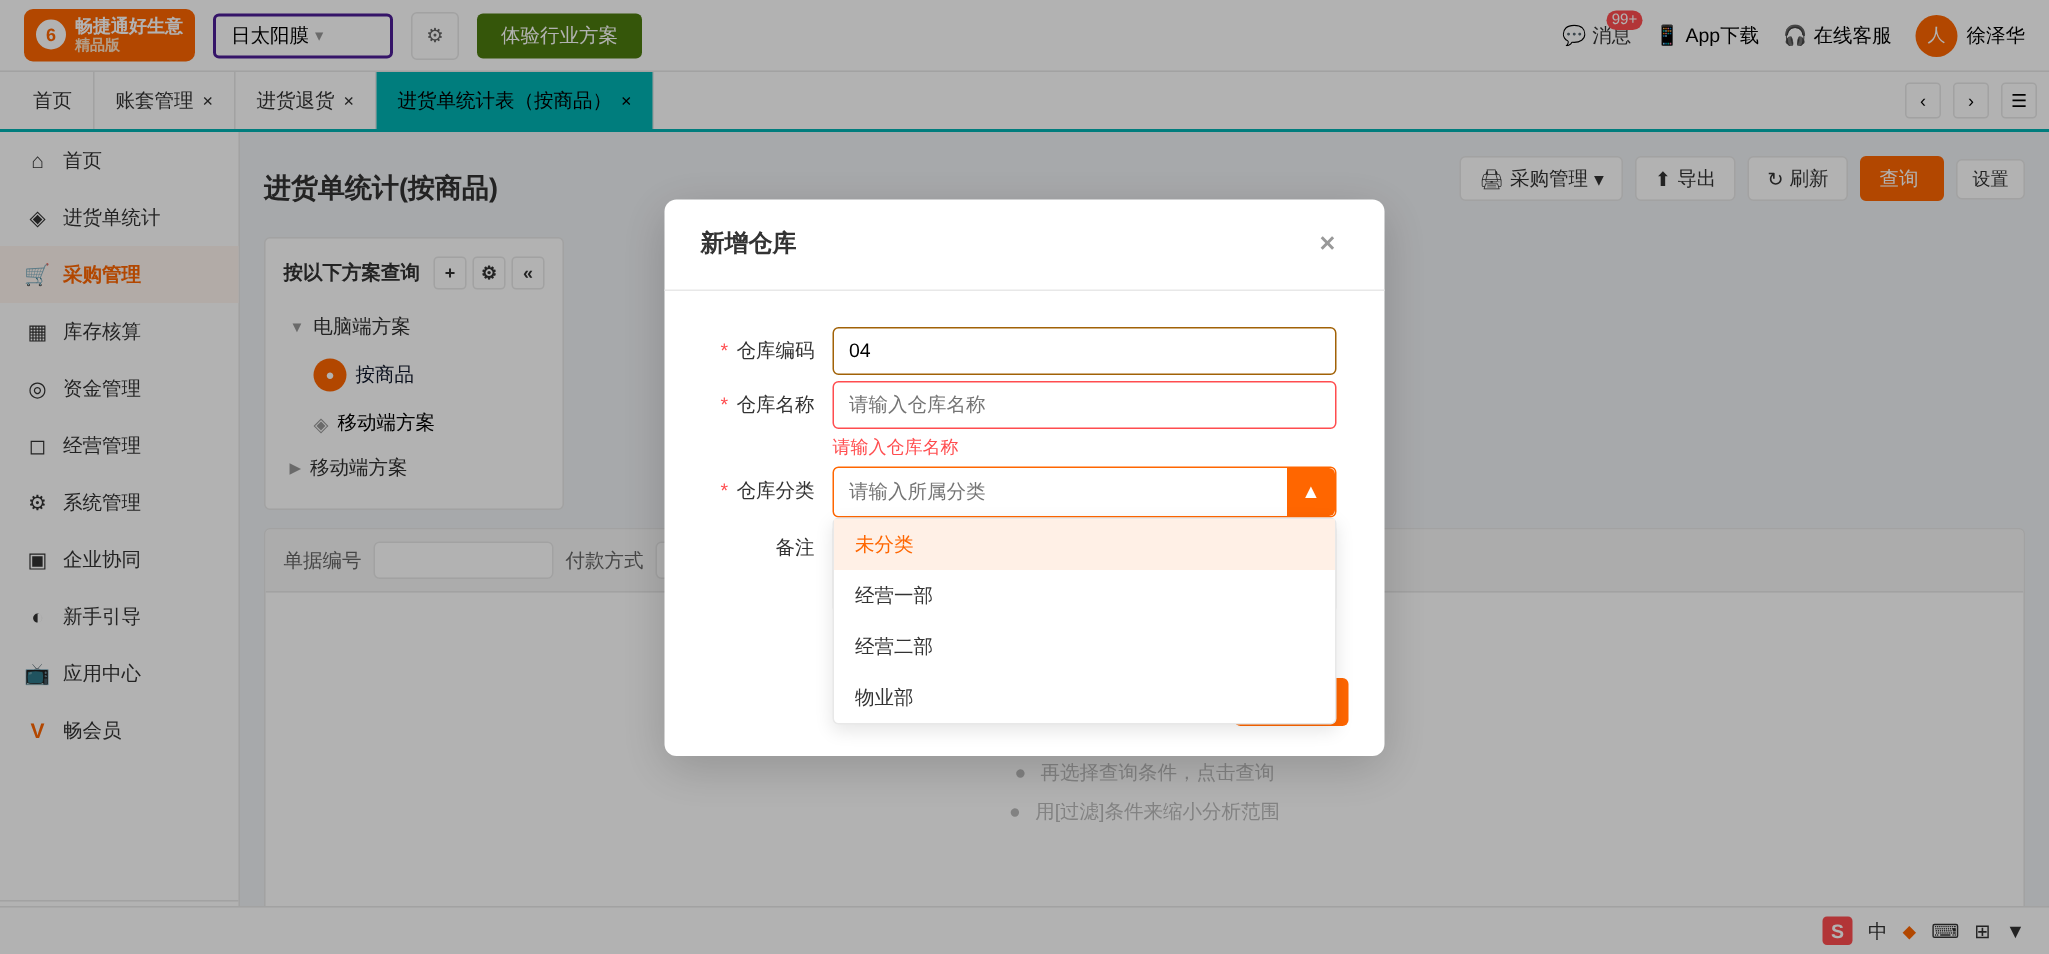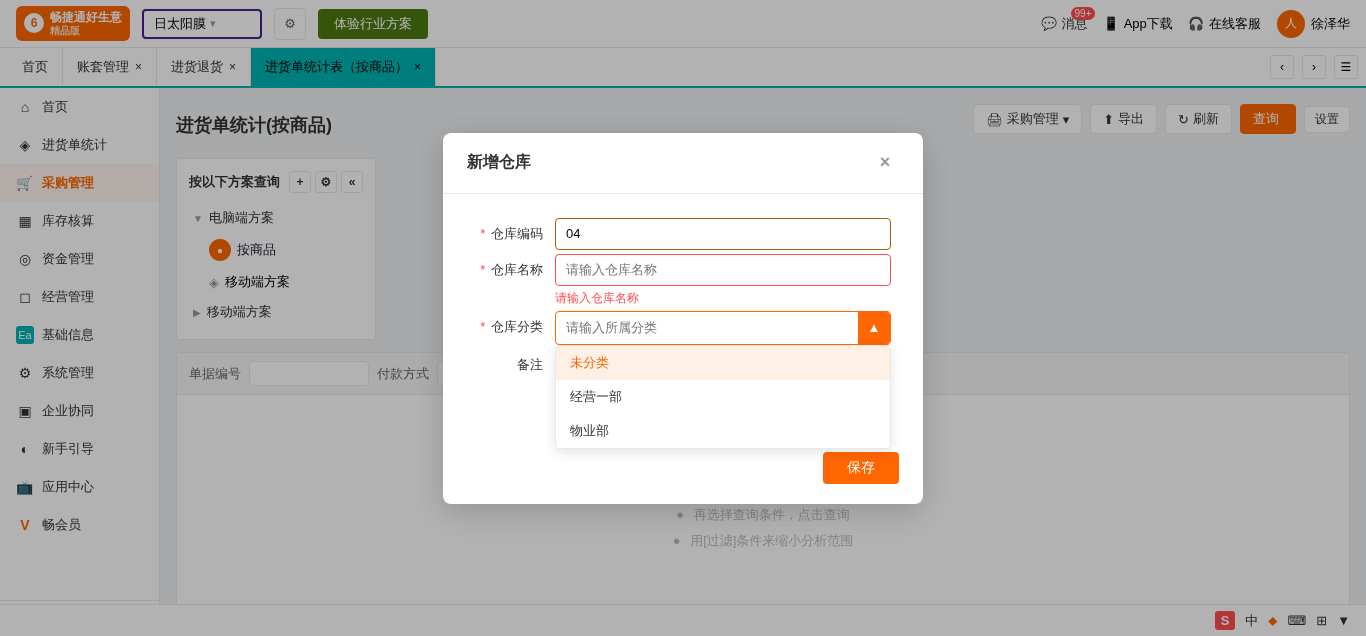--- a/index.html
+++ b/index.html
@@ -216,24 +216,20 @@
       <span class="sidebar-icon">▦</span>
       <span>库存核算</span>
     </div>
     <div class="sidebar-item">
       <span class="sidebar-icon">◎</span>
       <span>资金管理</span>
     </div>
     <div class="sidebar-item">
       <span class="sidebar-icon">◻</span>
       <span>经营管理</span>
-    </div>
-    <div class="sidebar-item">
-      <span class="sidebar-icon" style="font-size:11px;background:#00b4b4;color:#fff;border-radius:3px;padding:1px 3px;">Ea</span>
-      <span>基础信息</span>
     </div>
     <div class="sidebar-item">
       <span class="sidebar-icon">⚙</span>
       <span>系统管理</span>
     </div>
     <div class="sidebar-item">
       <span class="sidebar-icon">▣</span>
       <span>企业协同</span>
     </div>
     <div class="sidebar-item">
@@ -379,20 +375,21 @@
           <div class="dropdown-wrap">
             <div class="dropdown-input-row">
               <input class="dropdown-input" type="text" placeholder="请输入所属分类" style="">
               <div class="dropdown-arrow-btn">
                 <span>▲</span>
               </div>
             </div>
             <div class="dropdown-list">
               <div class="dropdown-item selected">未分类</div>
               <div class="dropdown-item">经营一部</div>
+              <div class="dropdown-item">经营二部</div>
               <div class="dropdown-item">物业部</div>
             </div>
           </div>
         </div>
       </div>
 
       <div class="form-row">
         <div class="form-label">备注</div>
         <div class="form-control">
           <textarea class="textarea-input" style=""></textarea>

